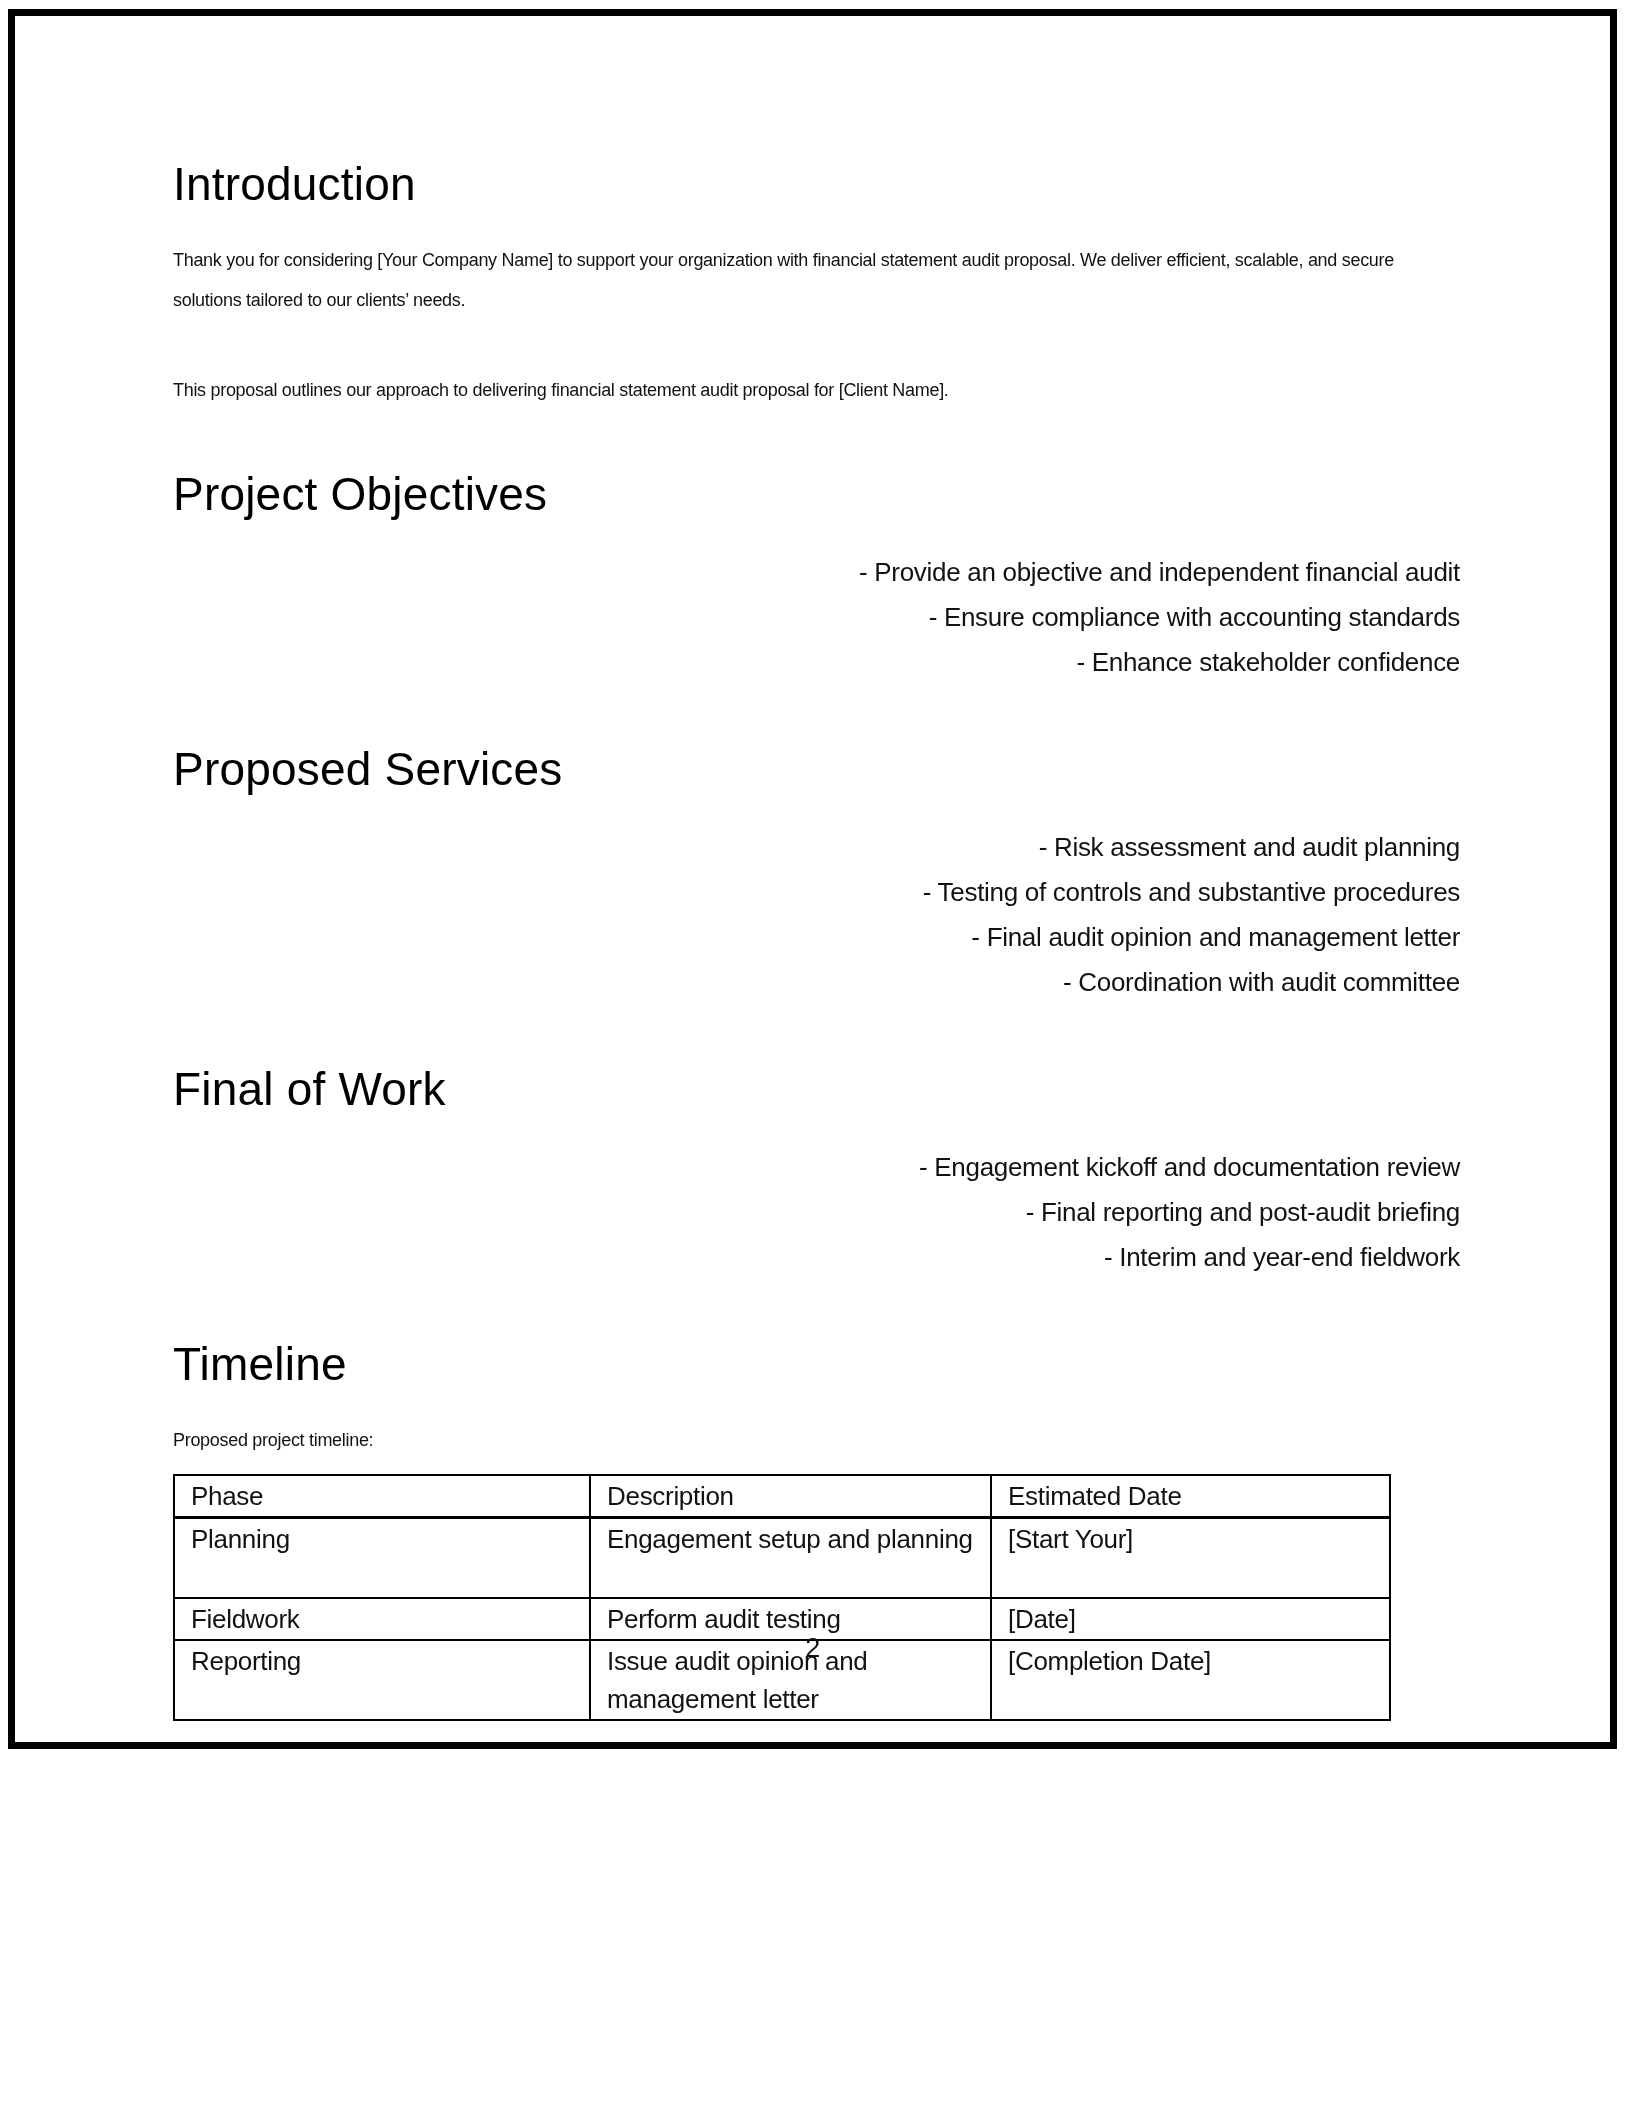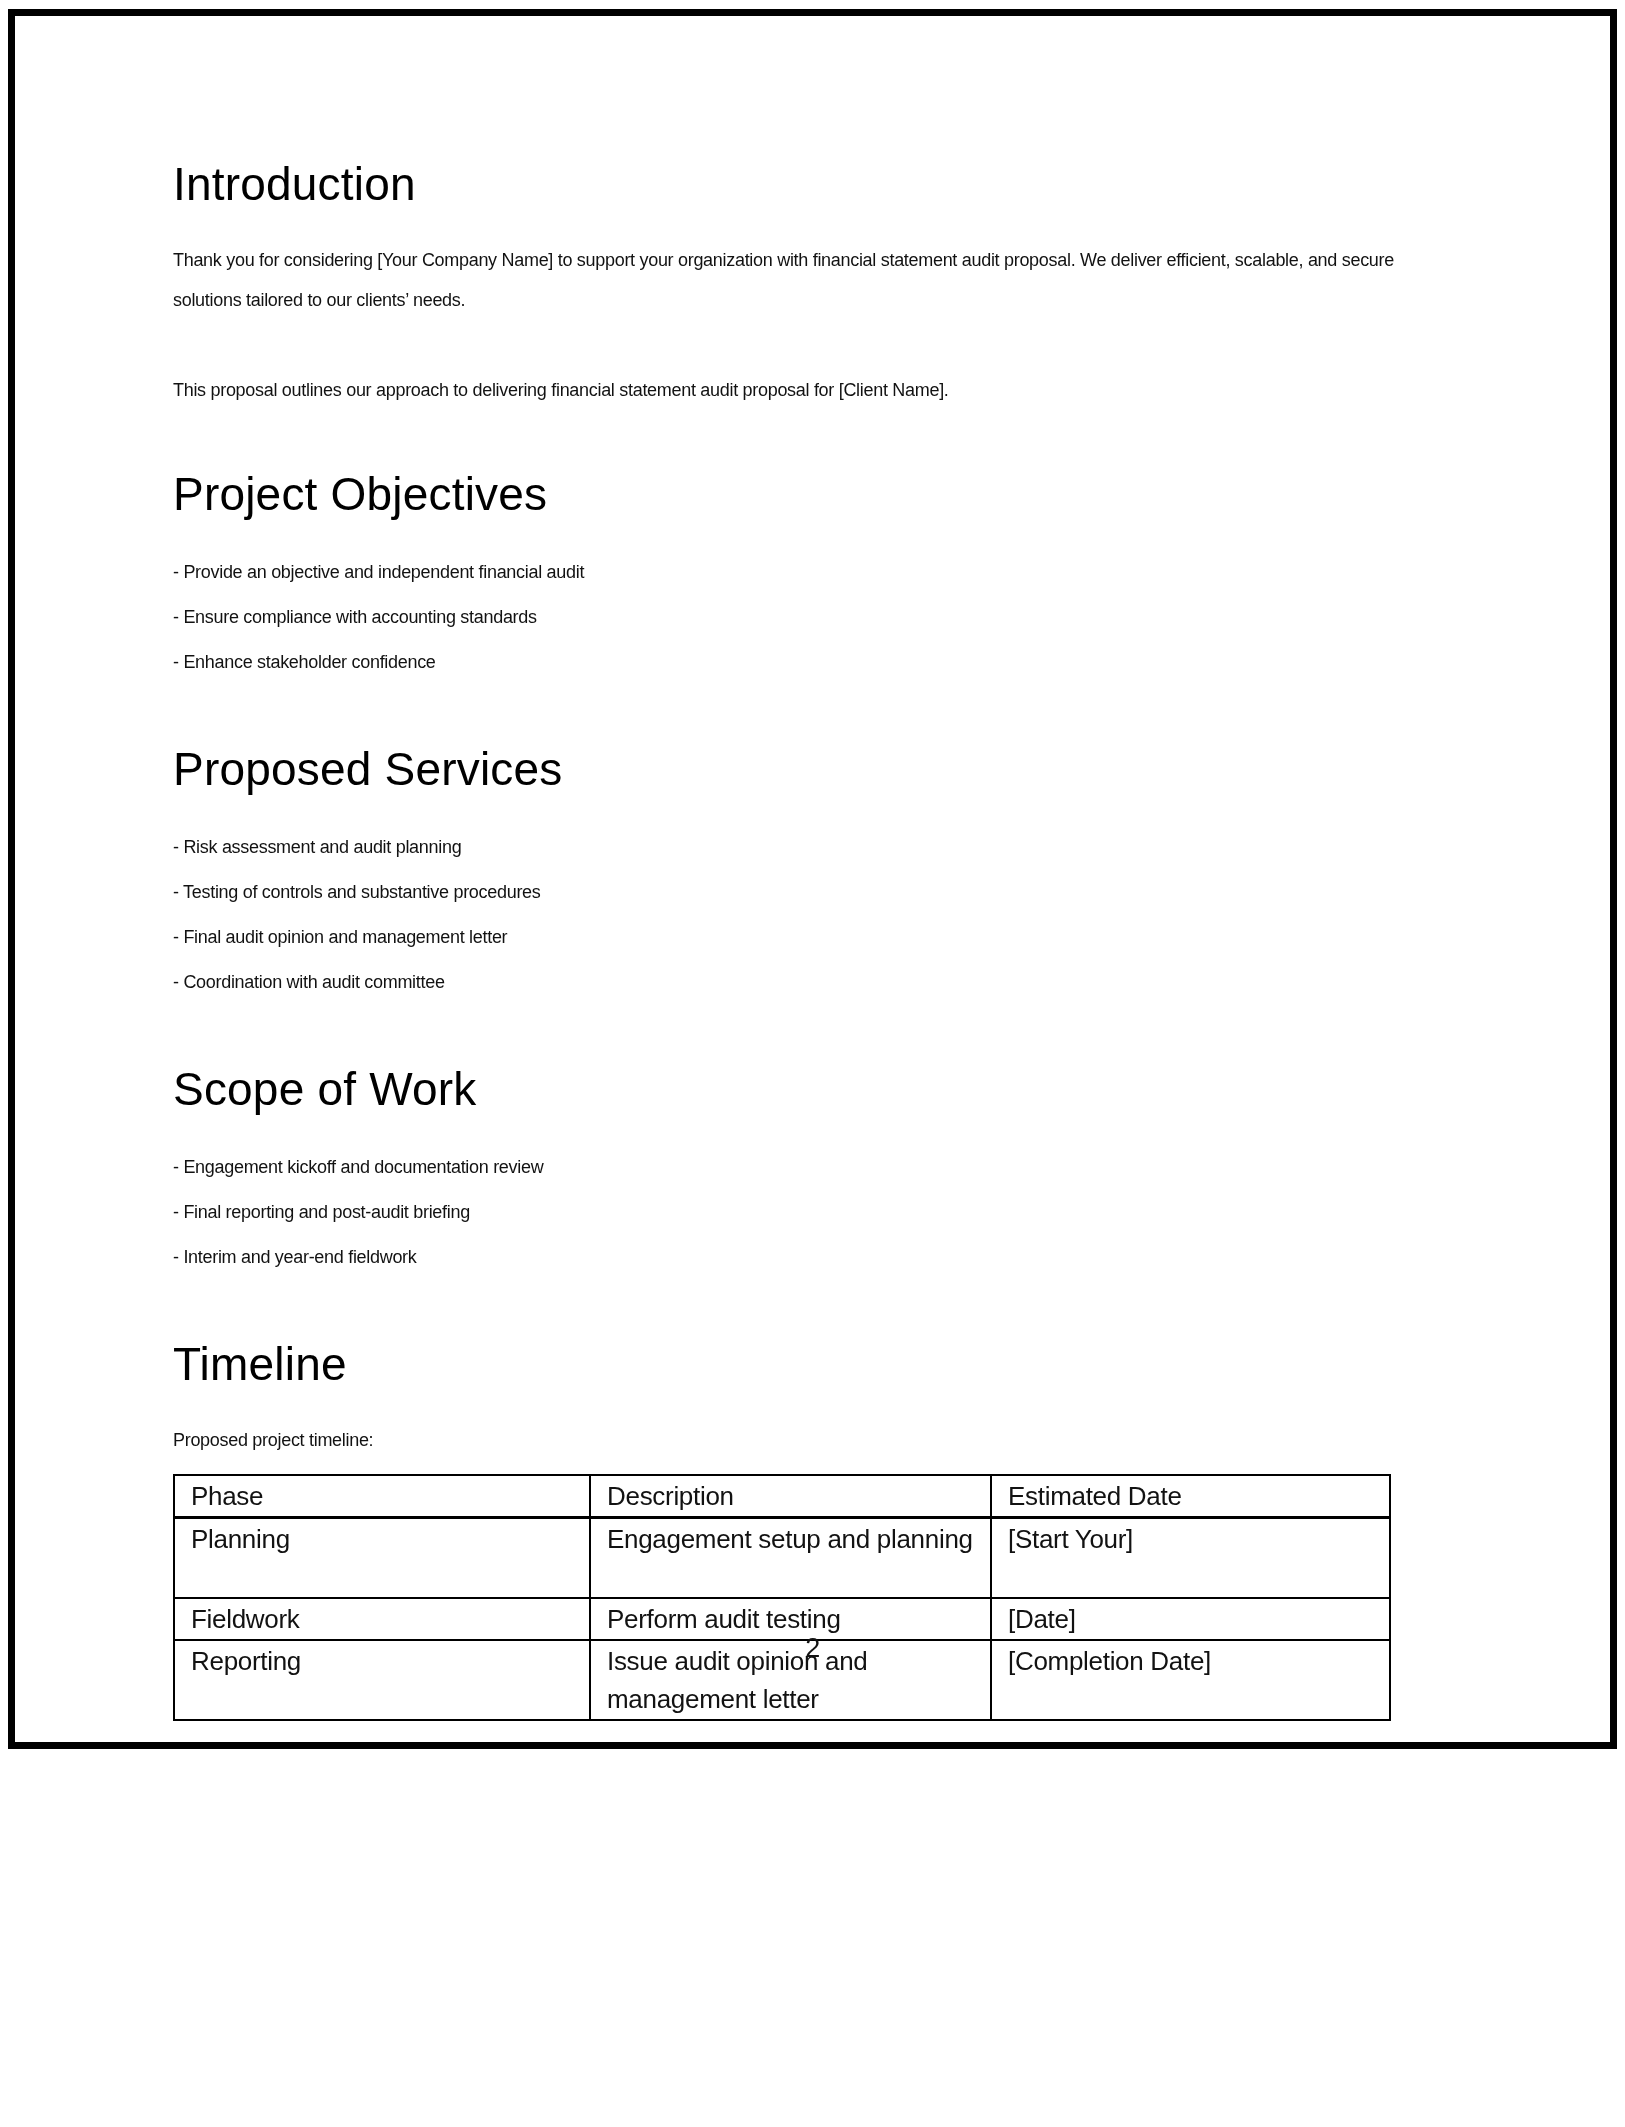--- a/index.html
+++ b/index.html
@@ -48,23 +48,24 @@
   .para.lead {
     margin: 0 0 14px 0;
   }
   .para.tight {
     margin: 0;
   }
   .list {
     margin: 0;
   }
   .list-item {
-    font-size: 18px;
+    font-size: 26px;
     line-height: 45px;
     letter-spacing: -0.3px;
+    text-align: right;
   }
   .timeline-table {
     border-collapse: collapse;
     table-layout: fixed;
     width: 1216px;
     margin-top: 12px;
   }
   .timeline-table th,
   .timeline-table td {
     border: 2px solid #000000;
@@ -117,21 +118,21 @@
       </div>
 
       <h1 class="heading">Proposed Services</h1>
       <div class="list">
         <div class="list-item">- Risk assessment and audit planning</div>
         <div class="list-item">- Testing of controls and substantive procedures</div>
         <div class="list-item">- Final audit opinion and management letter</div>
         <div class="list-item">- Coordination with audit committee</div>
       </div>
 
-      <h1 class="heading">Scope of Work</h1>
+      <h1 class="heading">Final of Work</h1>
       <div class="list">
         <div class="list-item">- Engagement kickoff and documentation review</div>
         <div class="list-item">- Final reporting and post-audit briefing</div>
         <div class="list-item">- Interim and year-end fieldwork</div>
       </div>
 
       <h1 class="heading">Timeline</h1>
       <p class="para lead">Proposed project timeline:</p>
 
       <table class="timeline-table">

